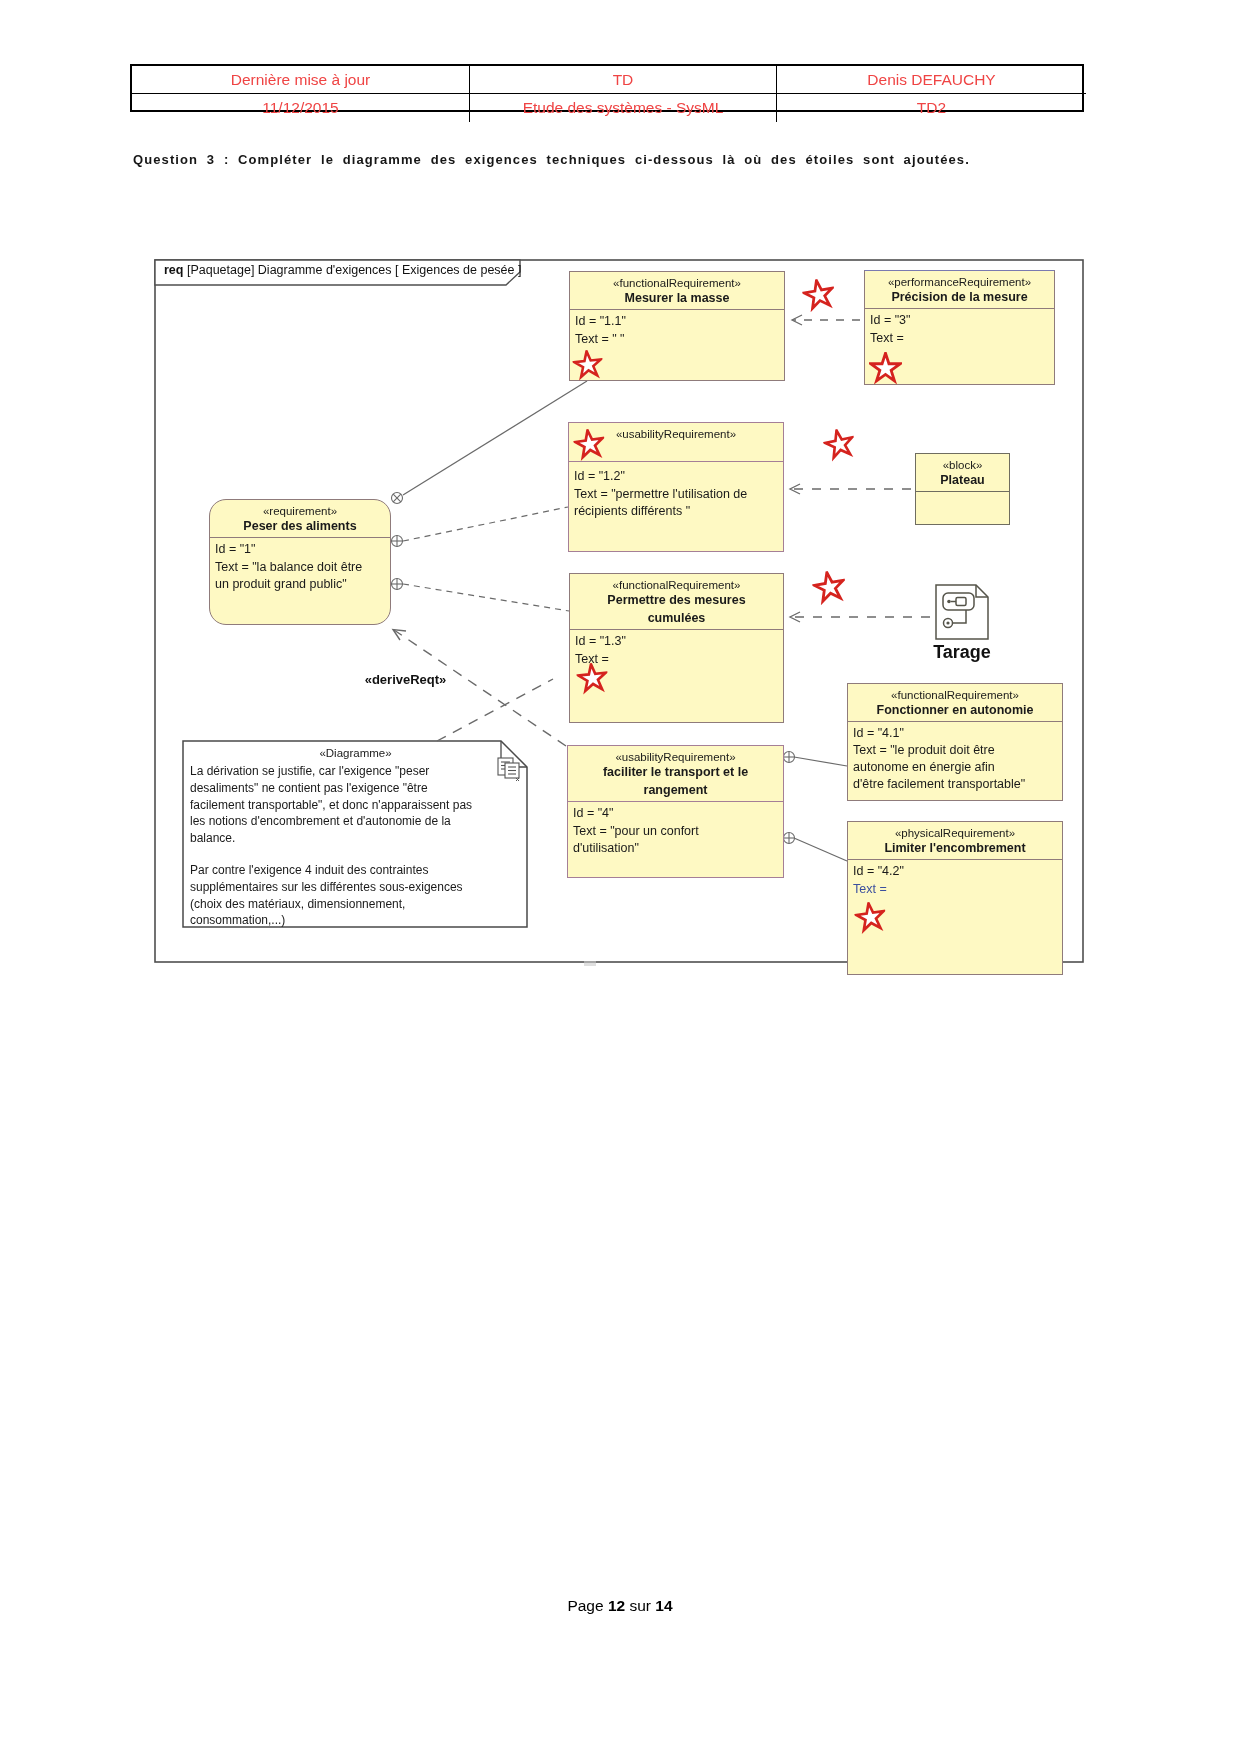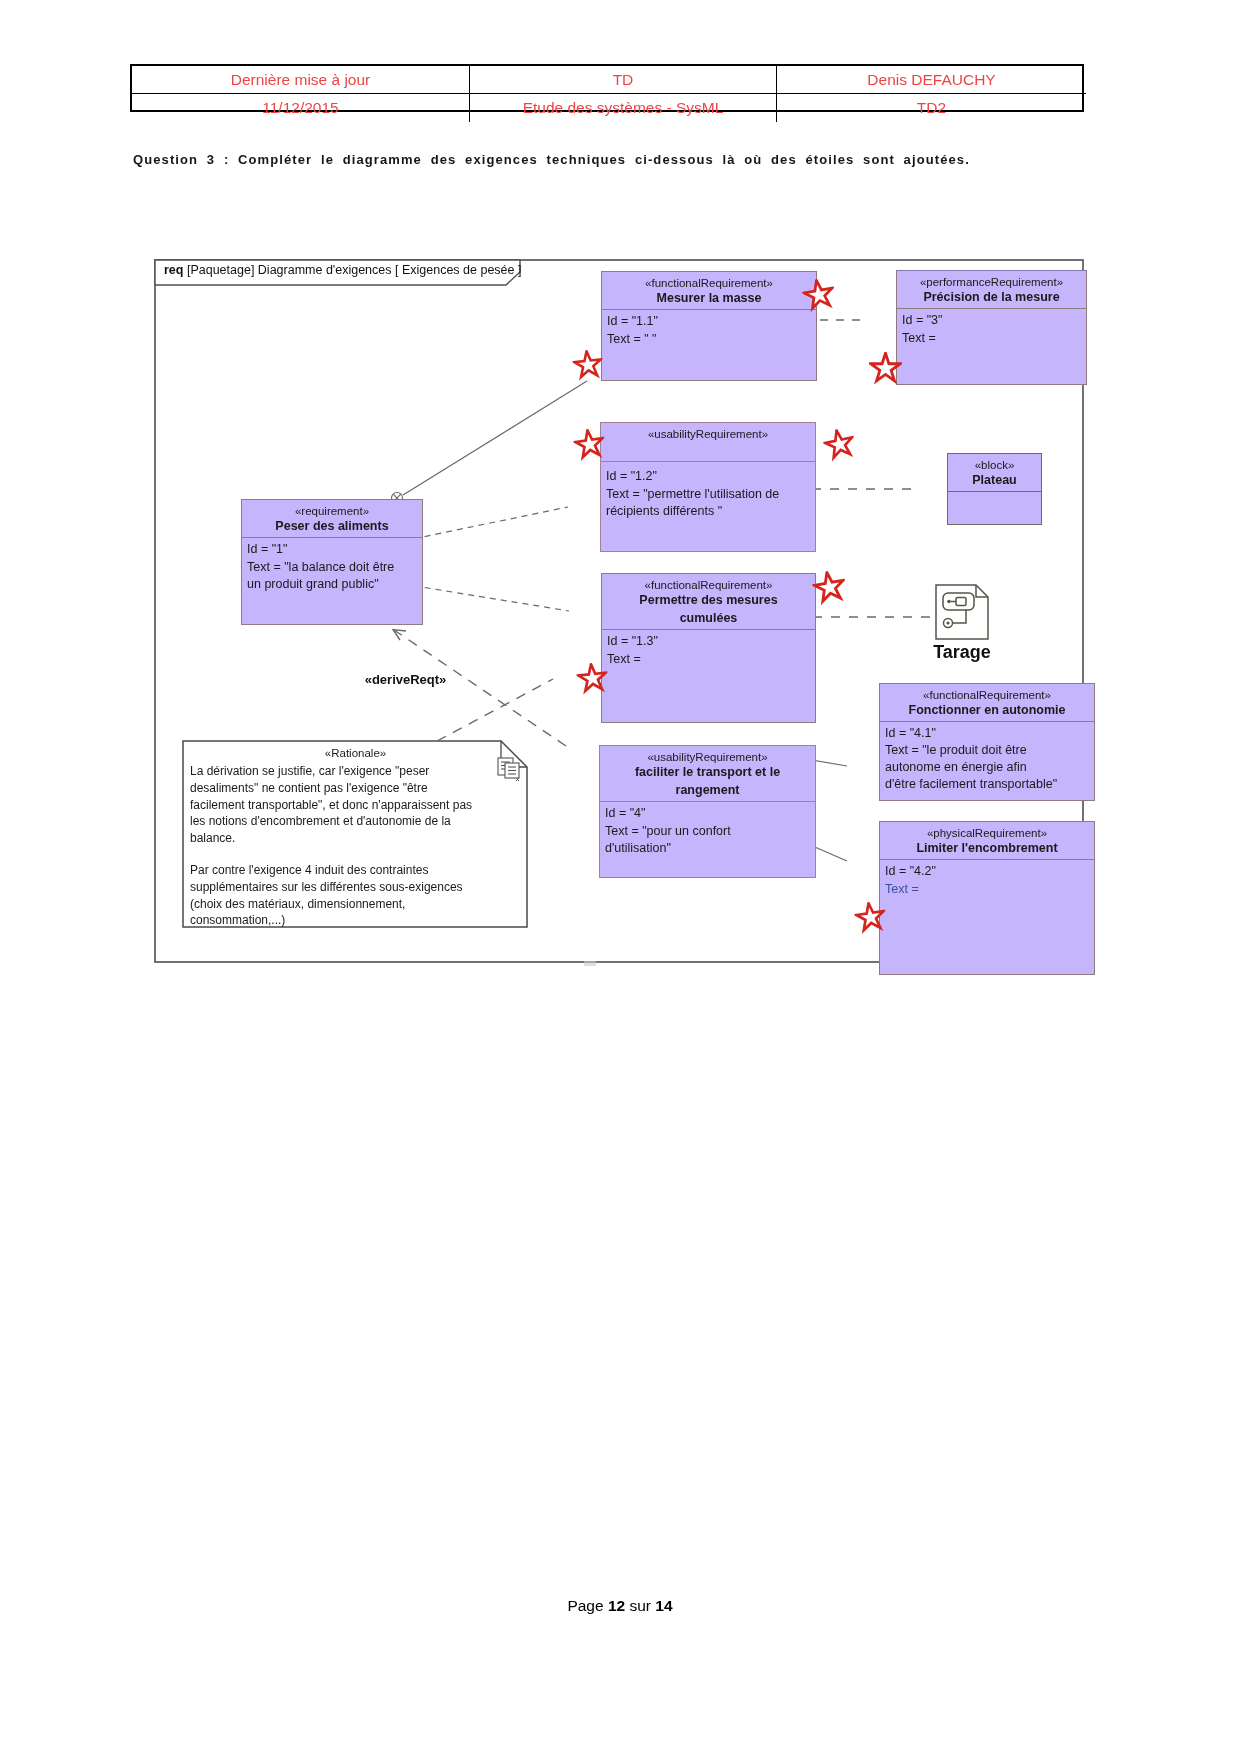--- a/index.html
+++ b/index.html
@@ -12,22 +12,22 @@
     border:2px solid #000; font-size:15.5px; color:#ef4444; z-index:3; }
   .hdr-table .cell { display:flex; align-items:center; justify-content:center;
     border-right:1.5px solid #000; border-bottom:1.5px solid #000; }
   .hdr-table .cell:nth-child(3n) { border-right:none; }
   .hdr-table .cell:nth-child(n+4) { border-bottom:none; }
 
   .question { position:absolute; left:133px; top:144px; width:1000px; line-height:31px;
     font-size:13px; font-weight:bold; letter-spacing:1.1px; word-spacing:4px; color:#161616; z-index:3; }
 
   
-  .box { position:absolute; background:#c4b5fd; border:1px solid var(--bc,#8f7b7b);
-    color:#1a1a1a; z-index:3;margin-left:32px; }
+  .box { position:absolute; background:#fef9c3; border:1px solid var(--bc,#8f7b7b);
+    color:#1a1a1a; z-index:3; }
   .box .hdr { text-align:center; border-bottom:1px solid var(--bc,#8f7b7b); padding-top:3px; }
   .stereo { font-size:11.5px; line-height:16px; }
   .title  { font-size:12.5px; font-weight:bold; line-height:15px; padding-bottom:3px; }
   .bbody  { padding:3px 5px 0 5px; font-size:12.5px; line-height:17.5px; }
   .blue   { color:#3b4f9e; }
 
   .floating-label { position:absolute; z-index:3; color:#111; }
   .rationale-text { position:absolute; left:183px; top:741px; width:344px; height:186px;
     z-index:3; font-size:12px; line-height:16.8px; color:#1a1a1a; padding:4px 6px 0 7px; }
   .rationale-text .stereo { text-align:center; padding-bottom:2px; }
@@ -180,21 +180,21 @@
     </div>
   </div>
 
   <div class="box" style="left:915px; top:453px; width:95px; height:72px; --bc:#6f6d60;">
     <div class="hdr">
       <div class="stereo">«block»</div>
       <div class="title">Plateau</div>
     </div>
   </div>
 
-  <div class="box" style="left:209px; top:499px; width:182px; height:126px; --bc:#8f7b7b;">
+  <div class="box" style="left:209px; top:499px; width:182px; height:126px;border-radius:17px; --bc:#8f7b7b;">
     <div class="hdr">
       <div class="stereo">«requirement»</div>
       <div class="title">Peser des aliments</div>
     </div>
     <div class="bbody">
       <div>Id = "1"</div>
       <div>Text = "la balance doit être</div>
       <div>un produit grand public"</div>
     </div>
   </div>
@@ -209,21 +209,21 @@
       <div>Id = "1.3"</div>
       <div>Text =</div>
     </div>
   </div>
 
   <div class="floating-label" style="left:348px; top:672px; width:115px; text-align:center; font-size:13px; font-weight:bold;">«deriveReqt»</div>
 
   <div class="floating-label" style="left:933px; top:642px; width:58px; text-align:center; font-size:18px; font-weight:bold;">Tarage</div>
 
   <div class="rationale-text">
-    <div class="stereo">«Rationale»</div>
+    <div class="stereo">«Diagramme»</div>
     <div>La dérivation se justifie, car l'exigence "peser</div>
     <div>desaliments" ne contient pas l'exigence "être</div>
     <div>facilement transportable", et donc n'apparaissent pas</div>
     <div>les notions d'encombrement et d'autonomie de la</div>
     <div>balance.</div>
     <div class="spacer"></div>
     <div>Par contre l'exigence 4 induit des contraintes</div>
     <div>supplémentaires sur les différentes sous-exigences</div>
     <div>(choix des matériaux, dimensionnement,</div>
     <div>consommation,...)</div>

